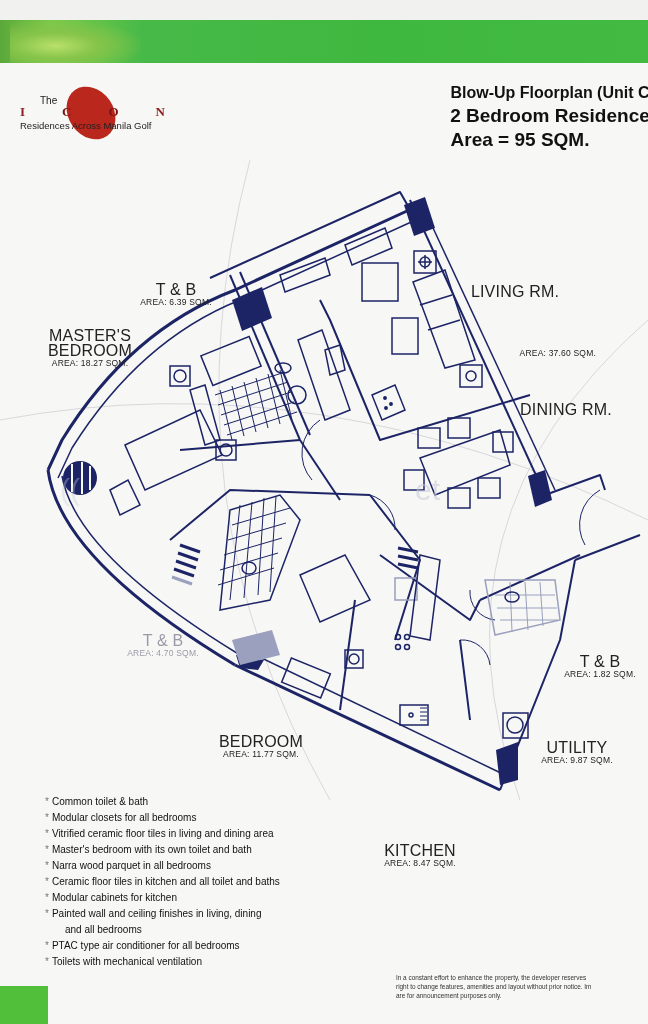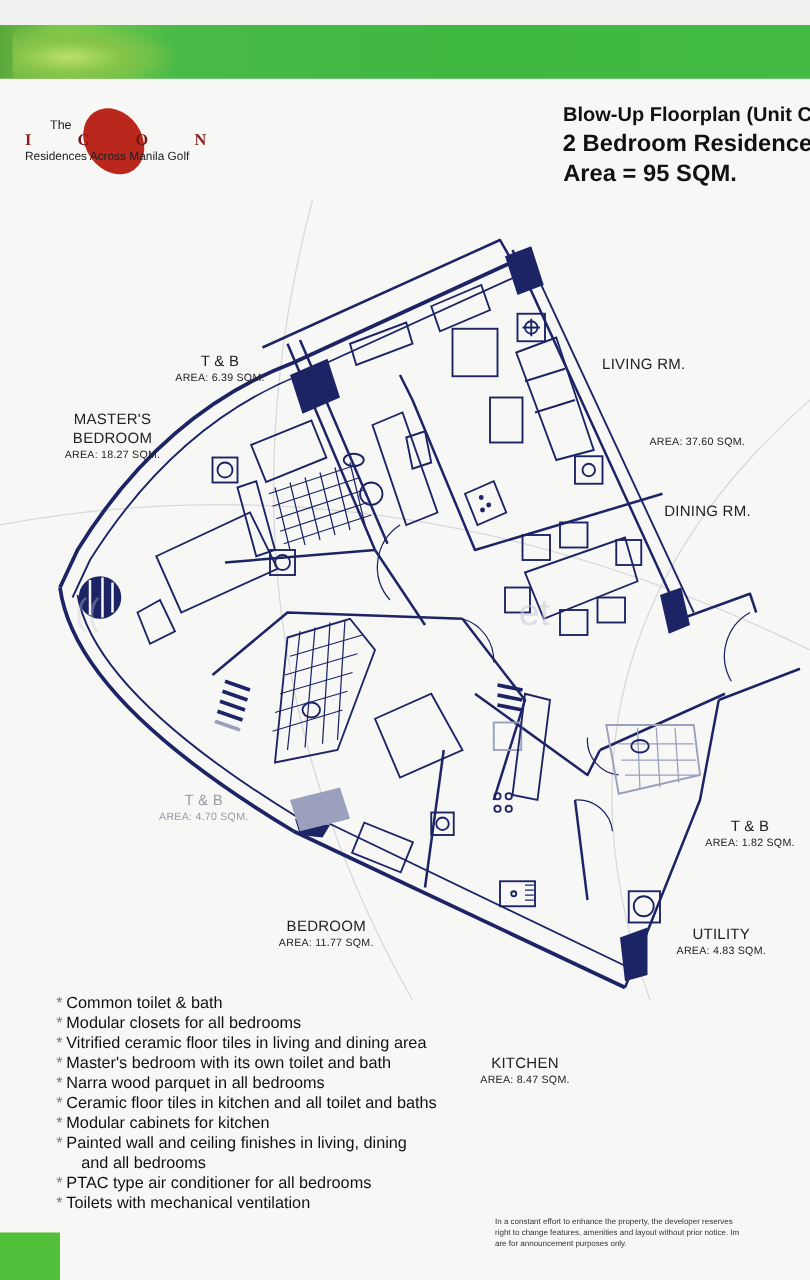--- a/index.html
+++ b/index.html
@@ -22,25 +22,25 @@
   .logo .tagline { position: absolute; left: 2px; top: 25px; font-size: 9.5px; color: #222; white-space: nowrap; }
 
   .title-block { position: absolute; left: 400px; top: 82px; width: 300px; text-align: center; font-weight: bold; color: #111; }
   .title-block .t1 { font-size: 16px; line-height: 22px; }
   .title-block .t2 { font-size: 19px; line-height: 24px; }
   .title-block .t3 { font-size: 19px; line-height: 24px; margin-left: -60px; }
 
   .plan { position: absolute; left: 0; top: 160px; width: 648px; height: 640px; }
 
   .label { position: absolute; text-align: center; color: #222; white-space: nowrap; }
-  .label .name { font-size: 12px; line-height: 15px; letter-spacing: 0.2px; }
+  .label .name { font-size: 16px; line-height: 15px; letter-spacing: 0.2px; }
   .label .area { font-size: 8.5px; line-height: 11px; letter-spacing: 0.2px; }
   .label.faded { color: #9a9aa8; }
 
-  .features { position: absolute; left: 45px; top: 794px; font-size: 13px; line-height: 16px; color: #111; }
+  .features { position: absolute; left: 45px; top: 794px; font-size: 10px; line-height: 16px; color: #111; }
   .features li { list-style: none; white-space: nowrap; }
   .features li .star { color: #777; margin-right: 3px; }
   .features li.indent { padding-left: 20px; }
 
   .green-square { position: absolute; left: 0; top: 986px; width: 48px; height: 38px; background: #52bf3a; }
 
   .disclaimer { position: absolute; left: 396px; top: 973px; width: 260px; font-size: 6.4px; line-height: 9px; color: #333; white-space: nowrap; }
 </style>
 </head>
 <body>
@@ -246,21 +246,21 @@
 <div class="label" style="left:211px; top:734px; width:100px;">
   <div class="name">BEDROOM</div>
   <div class="area">AREA: 11.77 SQM.</div>
 </div>
 <div class="label" style="left:550px; top:654px; width:100px;">
   <div class="name">T &amp; B</div>
   <div class="area">AREA: 1.82 SQM.</div>
 </div>
 <div class="label" style="left:527px; top:740px; width:100px;">
   <div class="name">UTILITY</div>
-  <div class="area">AREA: 4.83 SQM.</div>
+  <div class="area">AREA: 9.87 SQM.</div>
 </div>
 <div class="label" style="left:370px; top:798px; width:100px;margin-top:45px;">
   <div class="name">KITCHEN</div>
   <div class="area">AREA: 8.47 SQM.</div>
 </div>
 
 <ul class="features">
   <li><span class="star">*</span><span>Common toilet &amp; bath</span></li>
   <li><span class="star">*</span><span>Modular closets for all bedrooms</span></li>
   <li><span class="star">*</span><span>Vitrified ceramic floor tiles in living and dining area</span></li>

